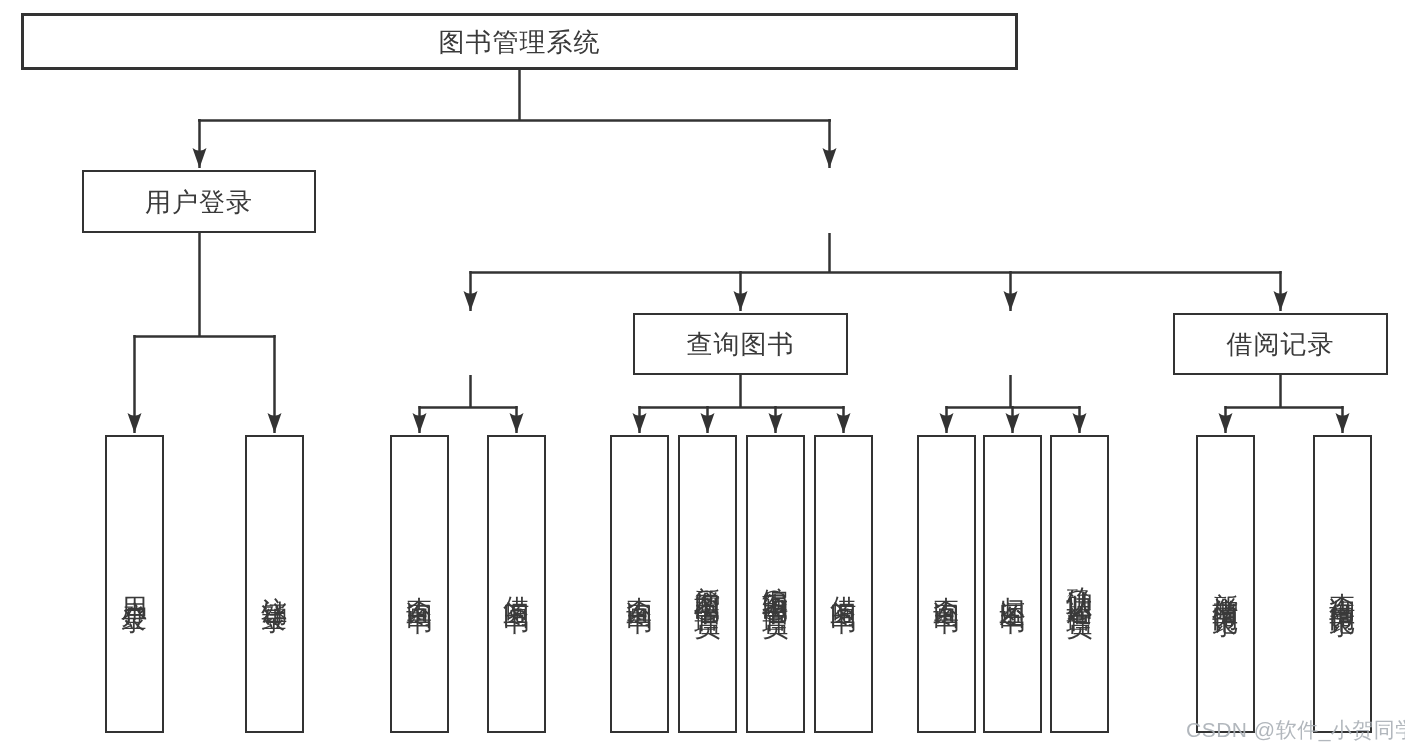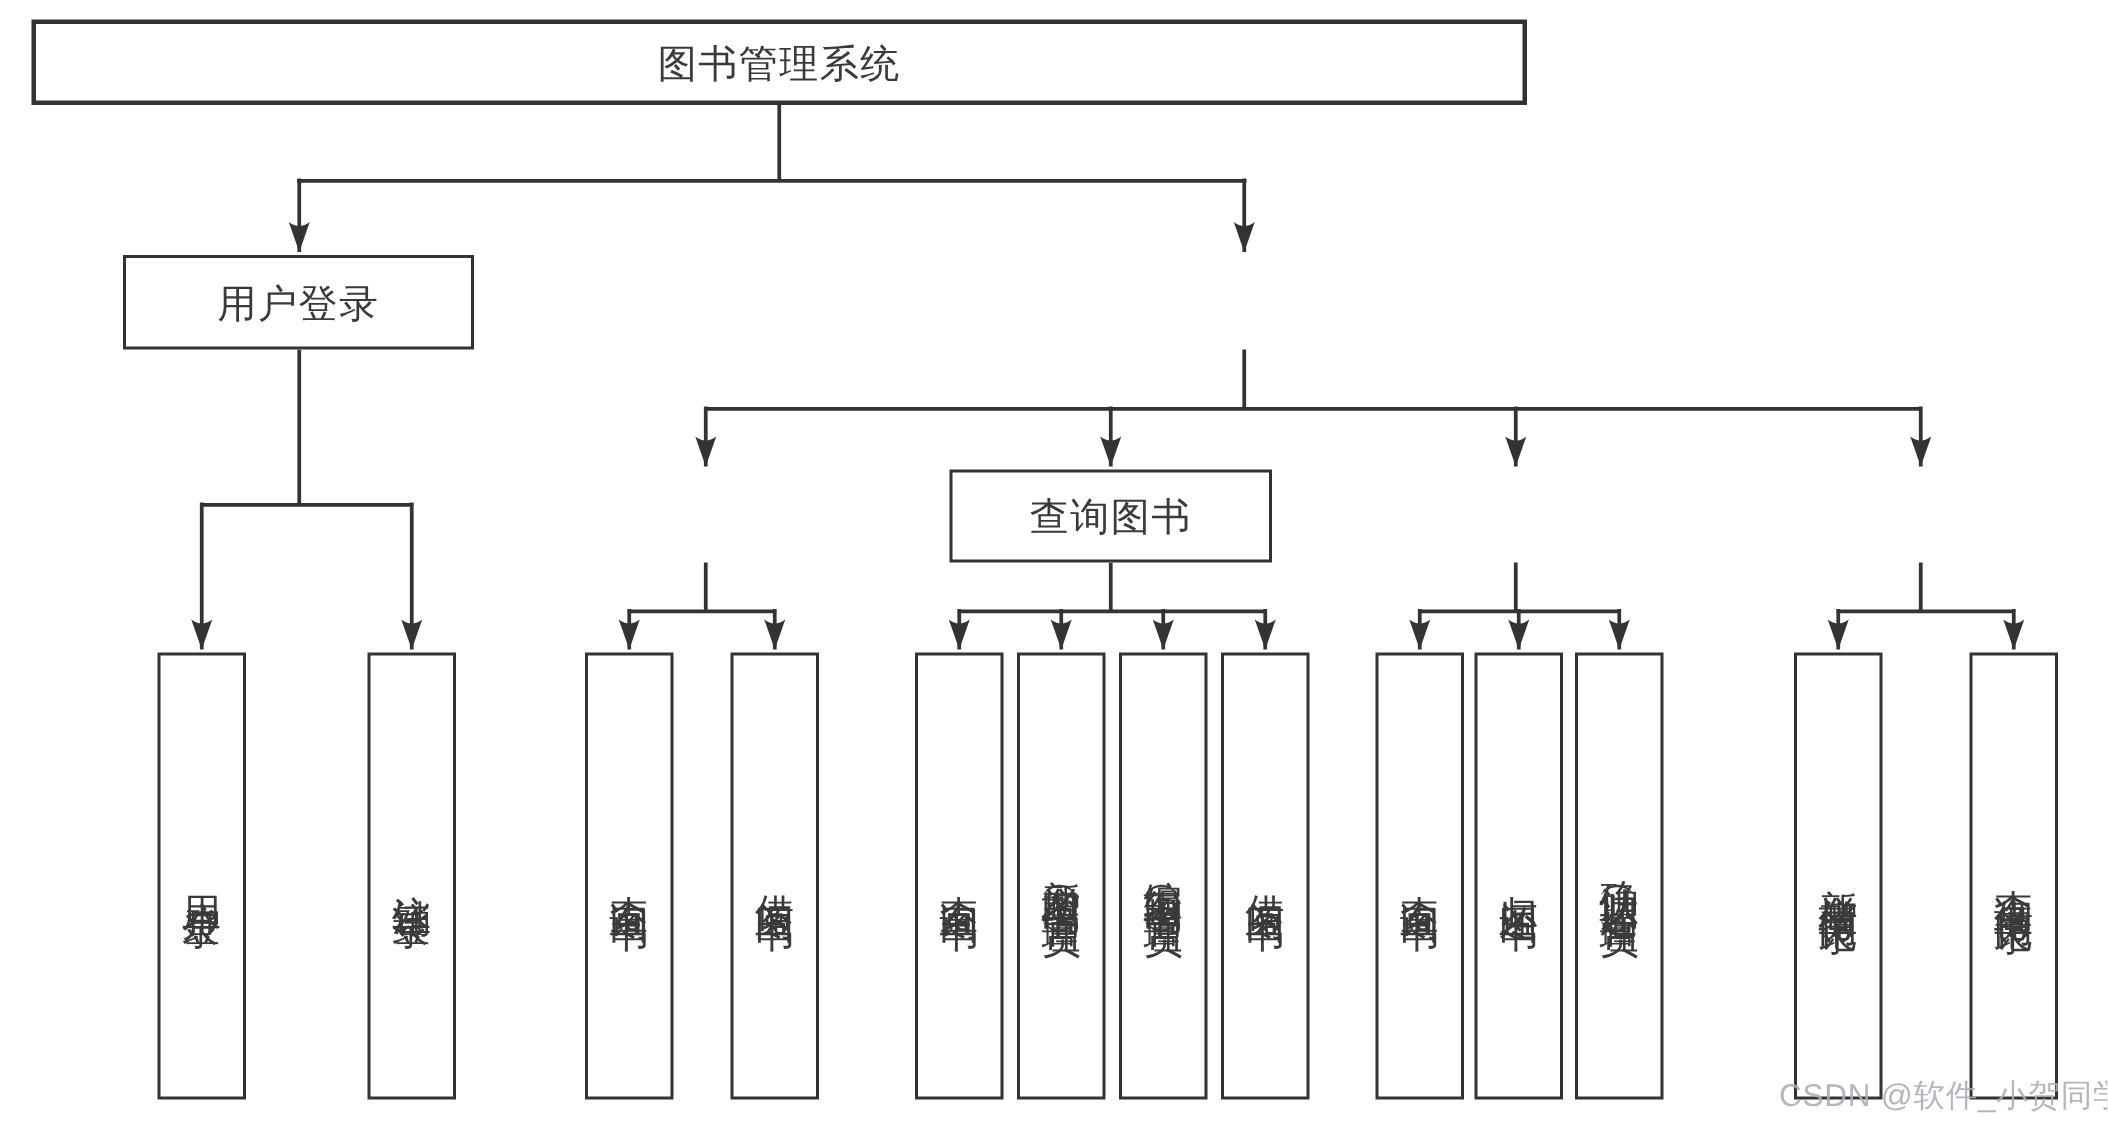--- a/index.html
+++ b/index.html
@@ -96,20 +96,23 @@
     <span class="hlbl">图书管理系统</span>
   </div>
 
   <div class="box" style="left:82px;top:170px;width:234px;height:63px">
     <span class="hlbl">用户登录</span>
   </div>
 
   <div class="box" style="left:633px;top:313px;width:215px;height:62px">
     <span class="hlbl">查询图书</span>
   </div>
+  <div class="box" style="left:1173px;top:313px;width:215px;height:62px">
+    <span class="hlbl">借阅记录</span>
+  </div>
 
   <div class="box vbox" style="left:105px;top:435px;width:59px;height:298px">
     <span class="vlbl">用户登录</span>
   </div>
   <div class="box vbox" style="left:245px;top:435px;width:59px;height:298px">
     <span class="vlbl">注销登录</span>
   </div>
   <div class="box vbox" style="left:390px;top:435px;width:59px;height:298px">
     <span class="vlbl">查询图书</span>
   </div>

